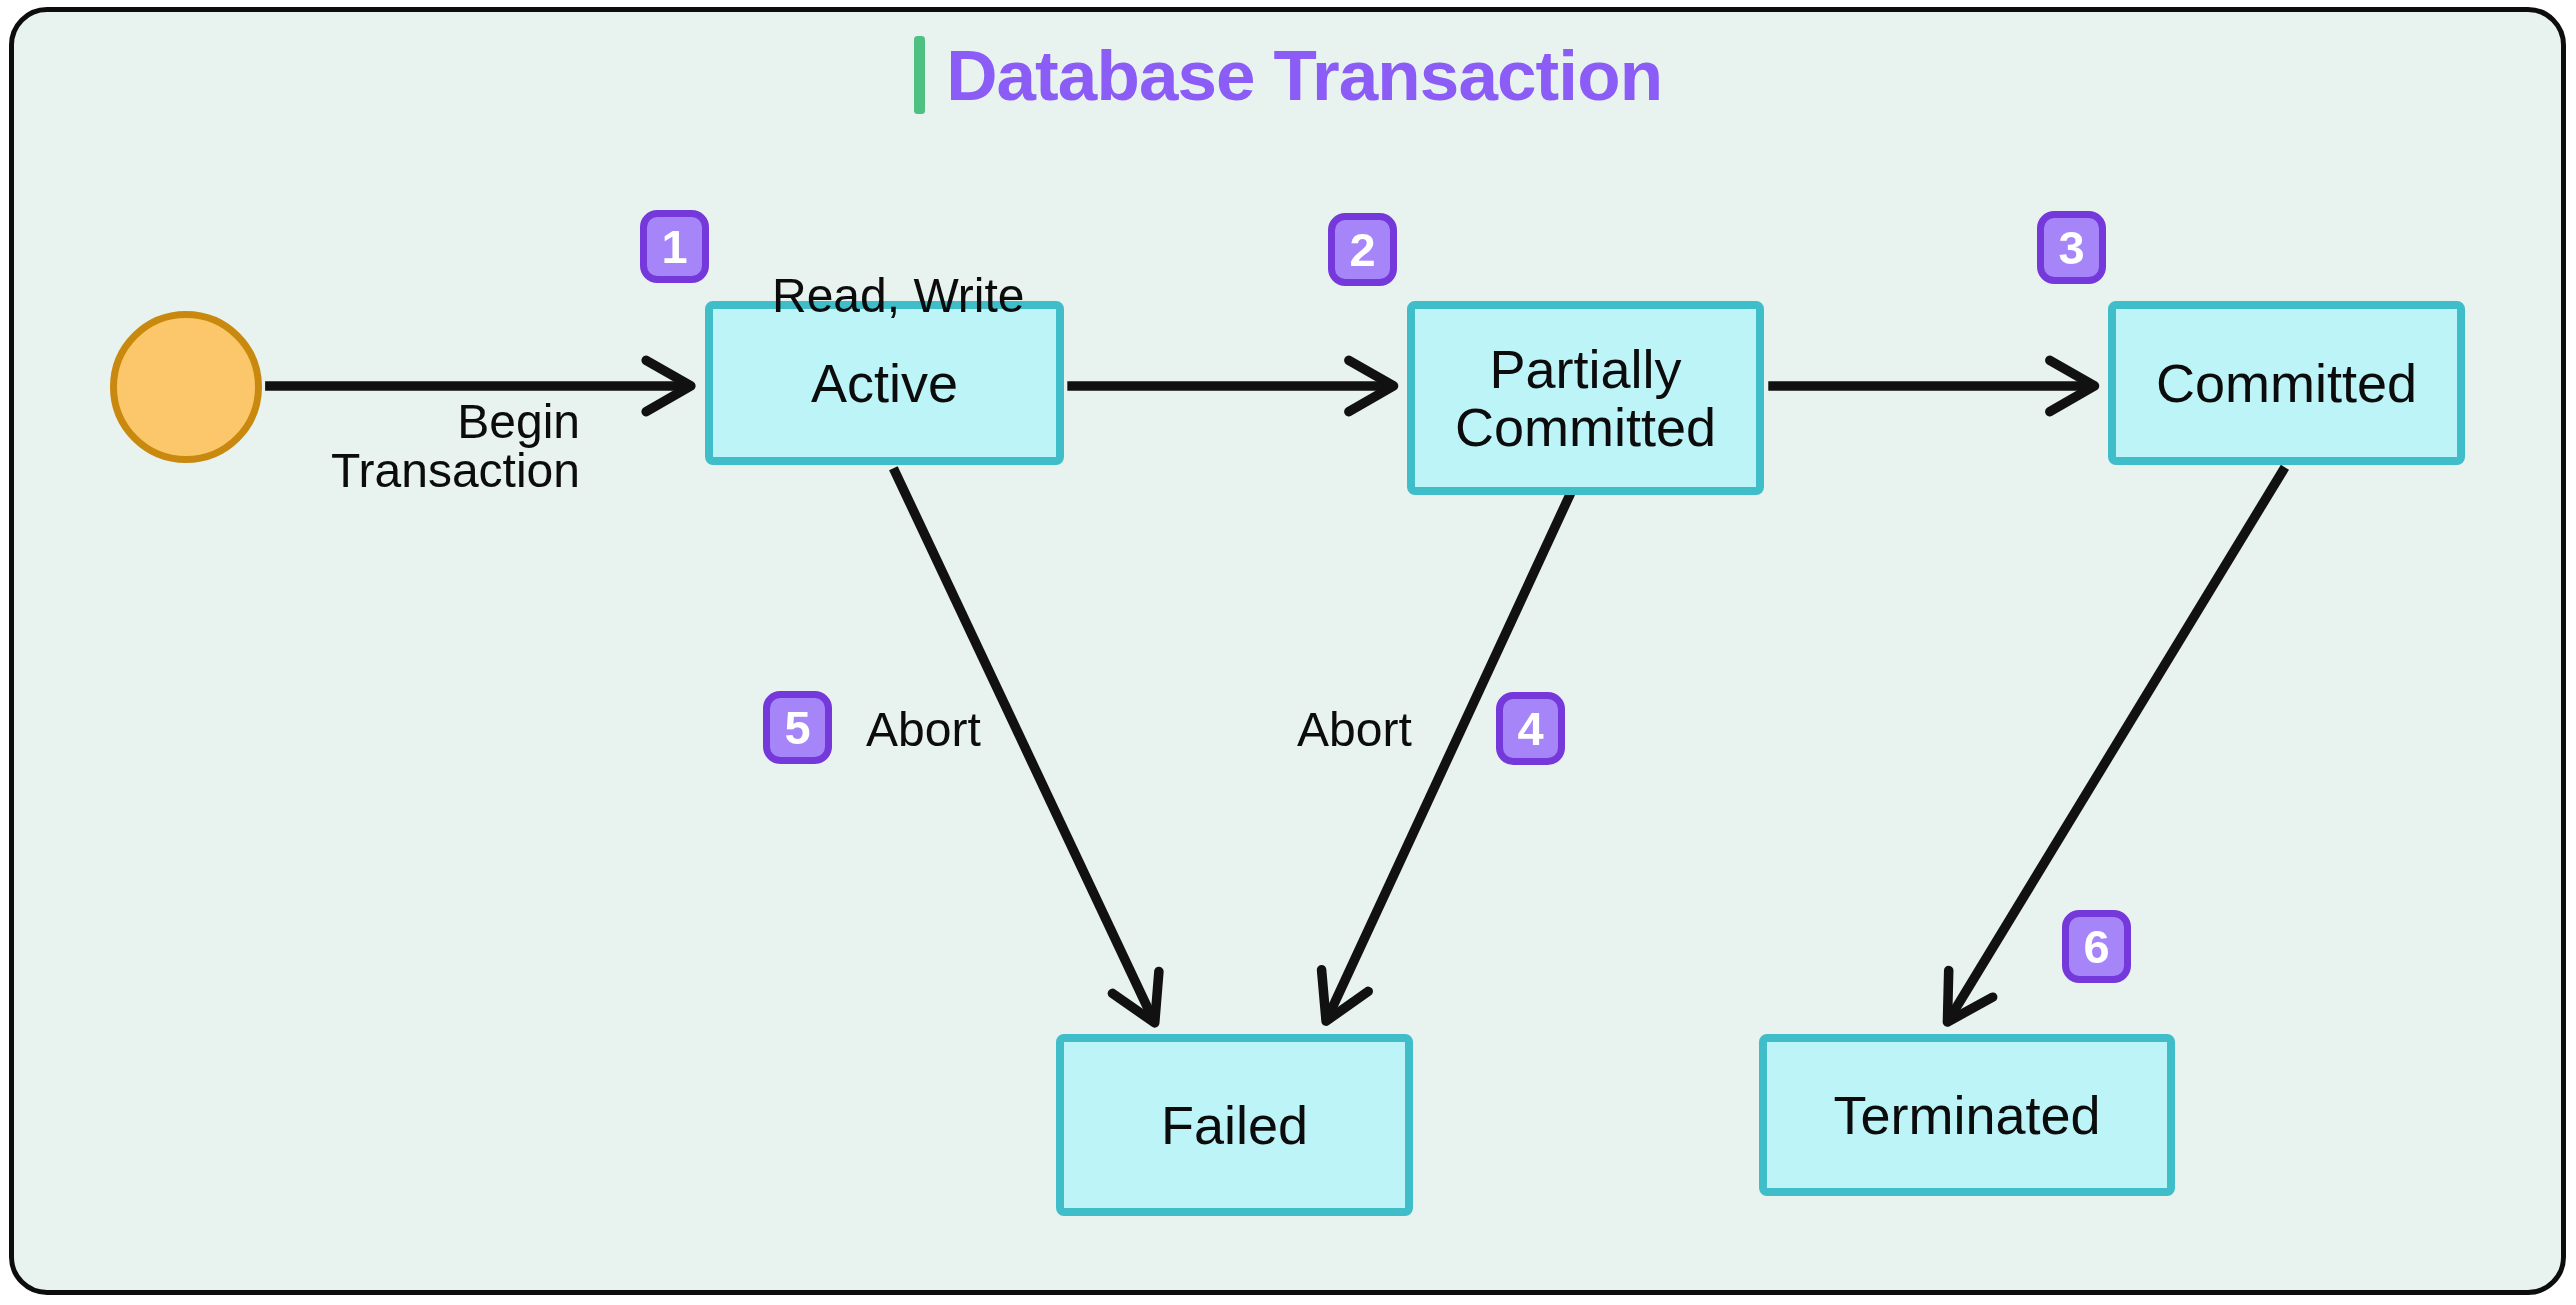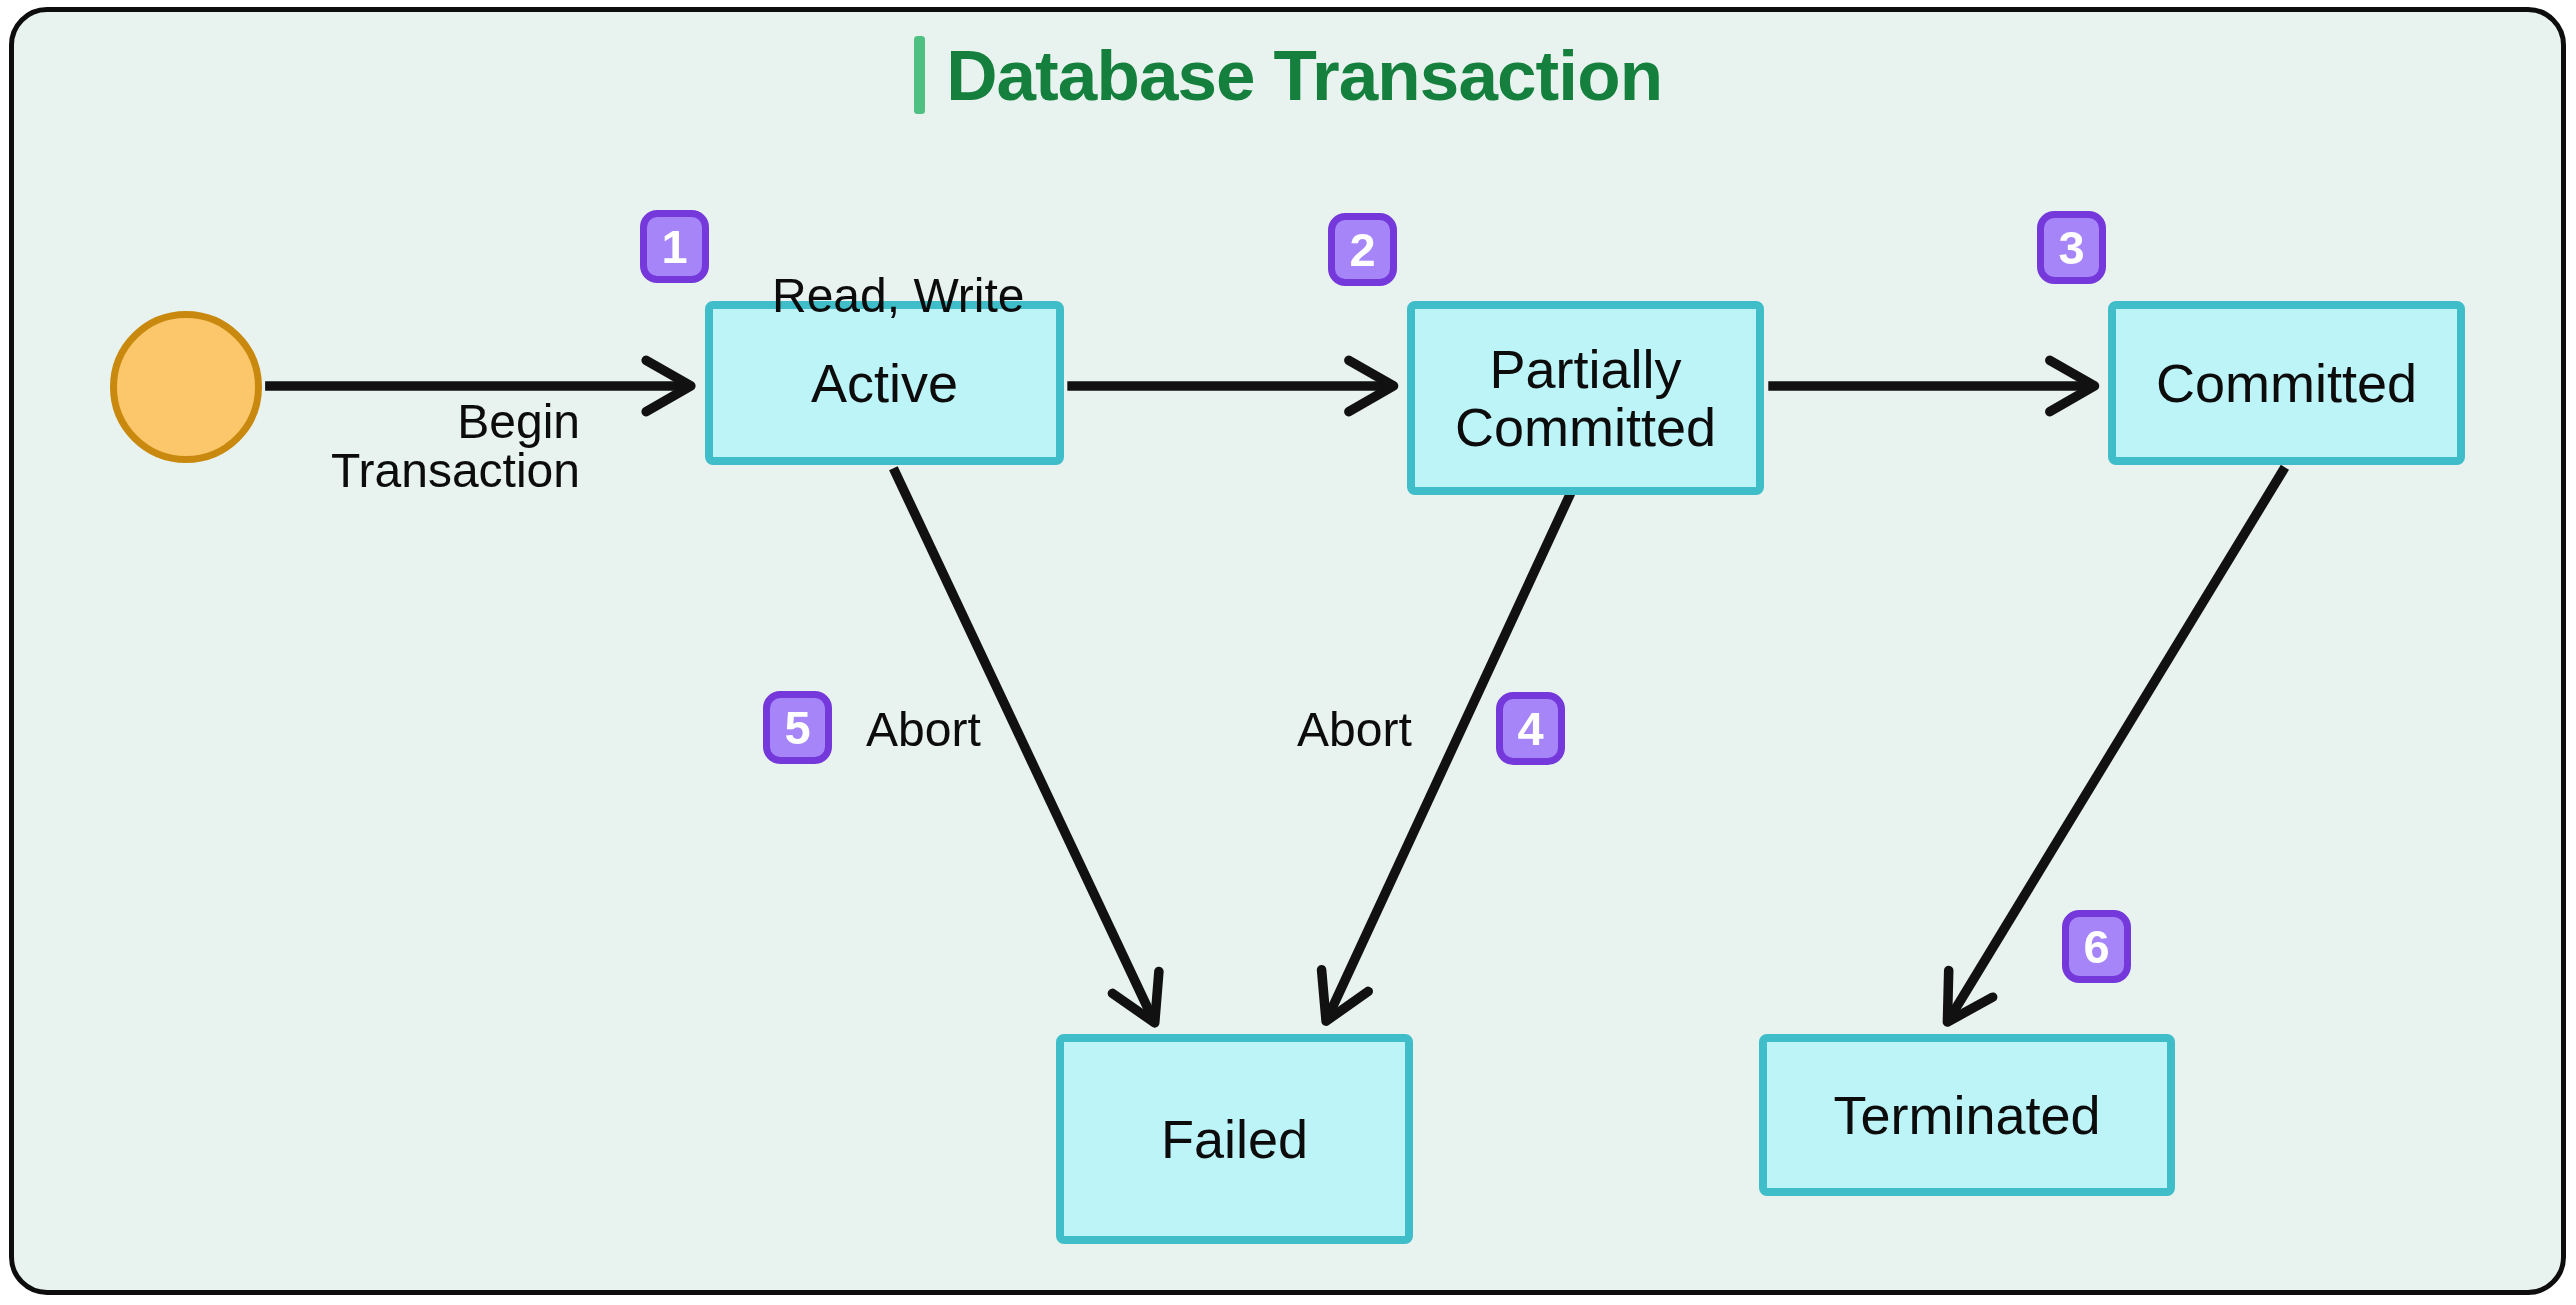--- a/index.html
+++ b/index.html
@@ -22,34 +22,34 @@
   .frame{
     position:absolute;left:8.7px;top:7px;width:2557px;height:1288px;
     background:var(--bg);border:5.2px solid var(--frame-border);border-radius:38px;
     box-sizing:border-box;
   }
   .title-row{
     position:absolute;left:0;top:36px;width:100%;
     display:flex;justify-content:center;align-items:center;gap:21px;
   }
   .title-bar{width:11.3px;height:78px;border-radius:3.5px;background:var(--accent-green);}
-  .title-text{font-size:71px;font-weight:bold;letter-spacing:-0.9px;color:#15803d;line-height:1;}
+  .title-text{font-size:71px;font-weight:bold;letter-spacing:-0.9px;color:#8b5cf6;line-height:1;}
   svg.arrows{position:absolute;left:0;top:0;width:2576px;height:1305px;}
   svg.arrows line{stroke:var(--ink);stroke-width:11;}
   svg.arrows .arrowhead-path{stroke:var(--ink);fill:none;stroke-width:1;stroke-linecap:round;stroke-linejoin:round;}
   .state{
     position:absolute;box-sizing:border-box;
     background:var(--state-fill);border:8.7px solid var(--state-border);border-radius:8px;
     display:flex;align-items:center;justify-content:center;text-align:center;
     font-size:54px;font-weight:500;line-height:1.08;color:#0c0c0c;
   }
   .state.active{left:705px;top:301px;width:359px;height:164px;}
   .state.partially-committed{left:1407px;top:301px;width:357px;height:194px;padding:0 26px;}
   .state.committed{left:2108px;top:301px;width:357px;height:164px;}
-  .state.failed{left:1056px;top:1034px;width:357px;height:210px;}
+  .state.failed{left:1056px;top:1034px;width:357px;height:182px;}
   .state.terminated{left:1759px;top:1034px;width:416px;height:162px;}
   .start-node{
     position:absolute;left:110px;top:311px;width:152px;height:152px;box-sizing:border-box;
     background:var(--start-fill);border:7.8px solid var(--start-border);border-radius:50%;
   }
   .badge{
     position:absolute;width:69px;height:73px;box-sizing:border-box;
     background:var(--badge-fill);border:7.8px solid var(--badge-border);border-radius:17.3px;
     display:flex;align-items:center;justify-content:center;
     color:#ffffff;font-size:47px;font-weight:bold;

